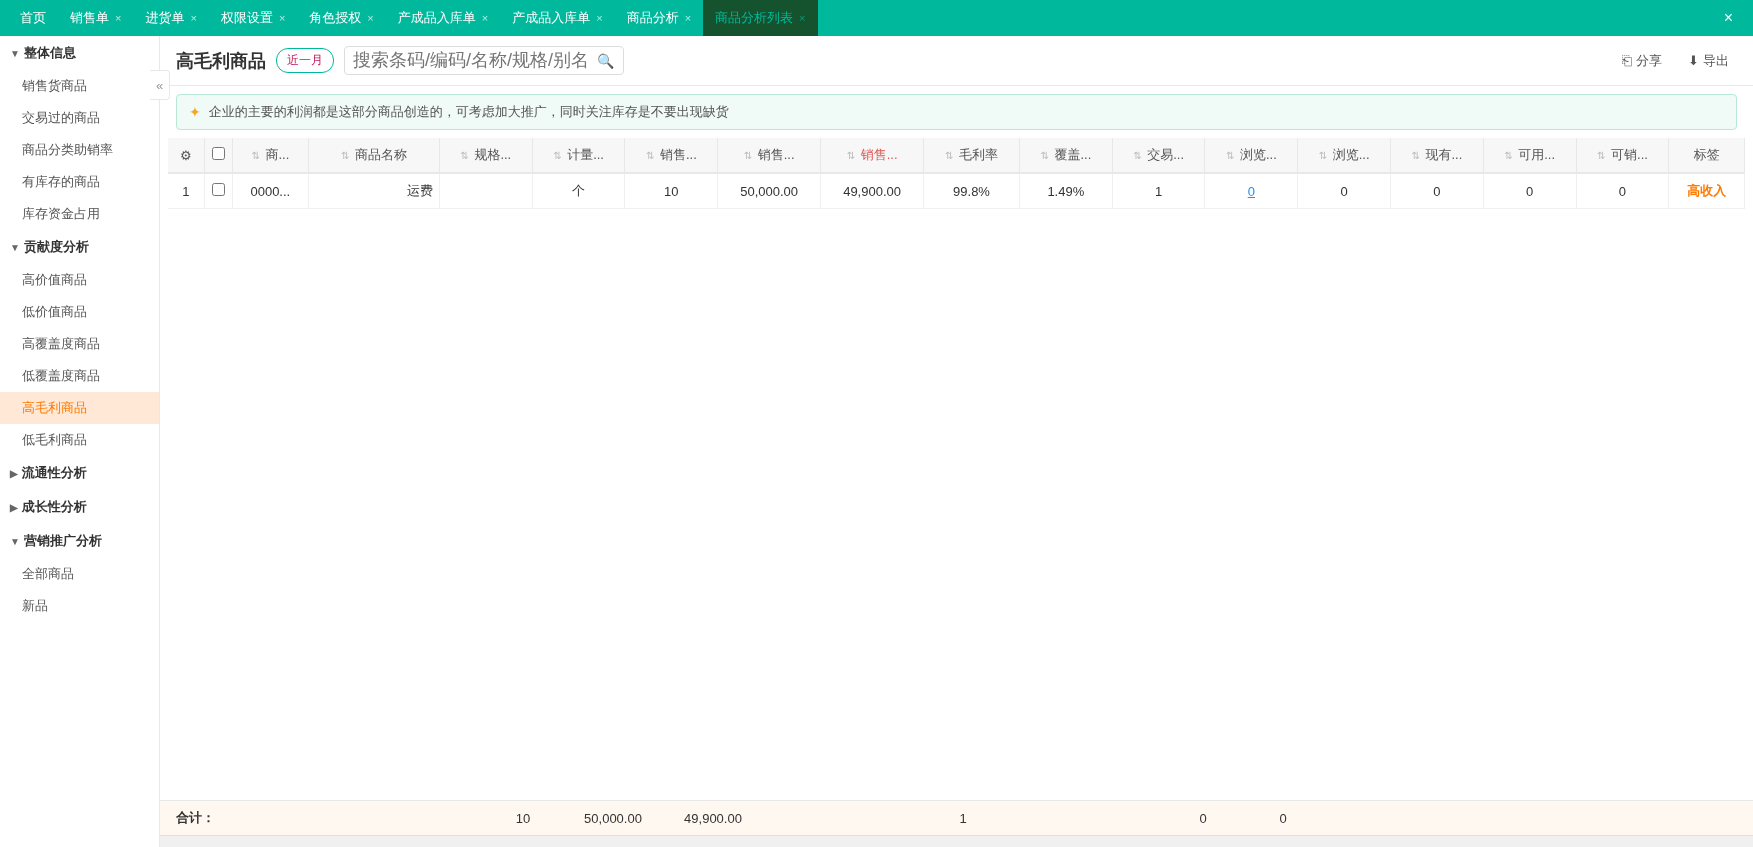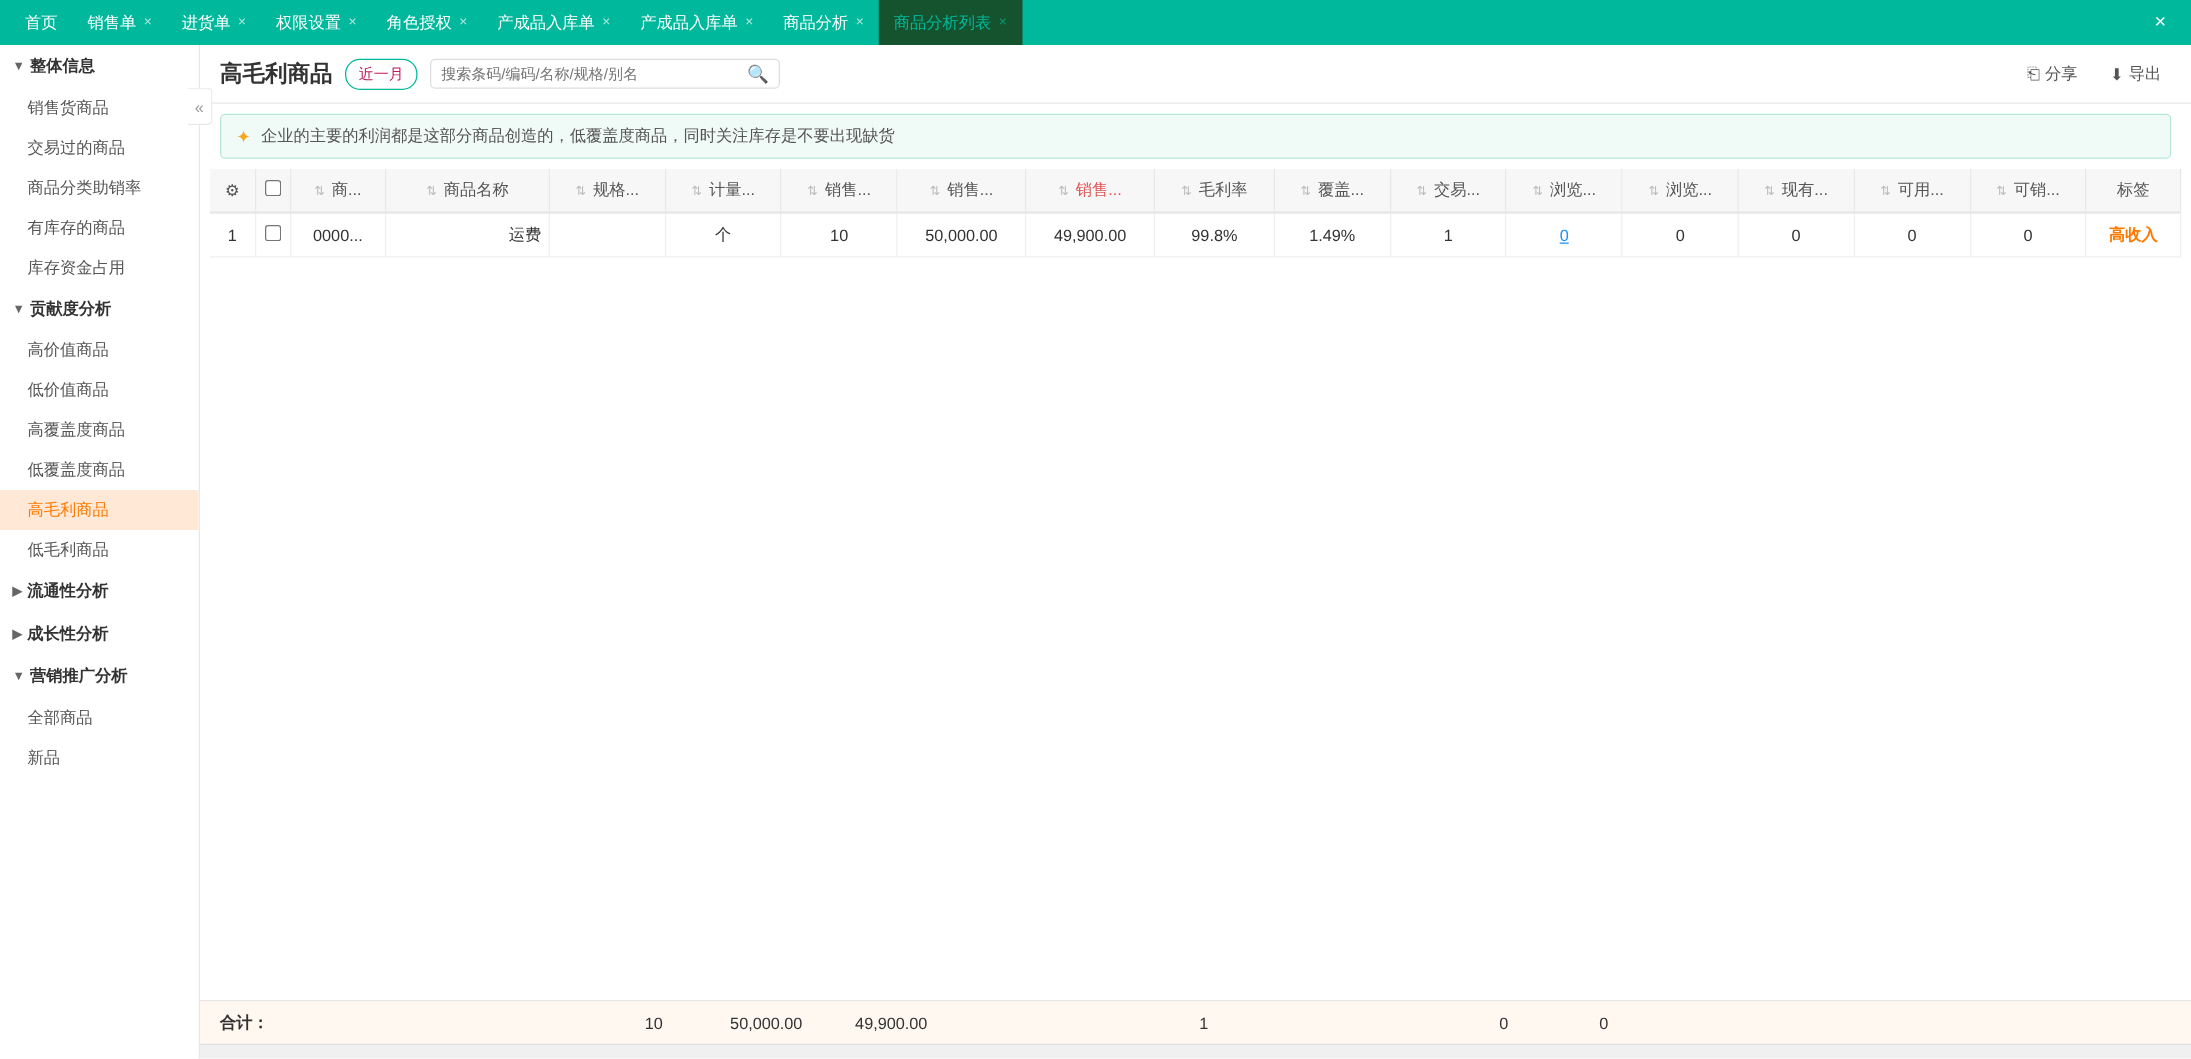--- a/index.html
+++ b/index.html
@@ -137,21 +137,21 @@
       align-items: center;
       border: 1px solid #ddd;
       border-radius: 4px;
       padding: 3px 8px;
       flex: 1;
       max-width: 280px;
     }
     .search-input-wrap input {
       border: none;
       outline: none;
-      font-size: 12px;
+      font-size: 18px;
       color: #404040;
       width: 100%;
       background: transparent;
     }
     .search-icon-btn {
       cursor: pointer;
       color: #999;
       font-size: 14px;
     }
     .header-spacer { flex: 1; }
@@ -384,21 +384,21 @@
         <span>分享</span>
       </div>
       <div class="action-btn">
         <span>⬇</span>
         <span>导出</span>
       </div>
     </div>
 
     <div class="info-bar">
       <span class="info-icon">✦</span>
-      <span>企业的主要的利润都是这部分商品创造的，低覆盖度商品，同时关注库存是不要出现缺货</span>
+      <span>企业的主要的利润都是这部分商品创造的，可考虑加大推广，同时关注库存是不要出现缺货</span>
     </div>
 
     <div class="table-container">
       <table>
         <thead>
           <tr>
             <th style="width:36px;">
               <span style="cursor:pointer;">⚙</span>
             </th>
             <th style="width:28px;">

